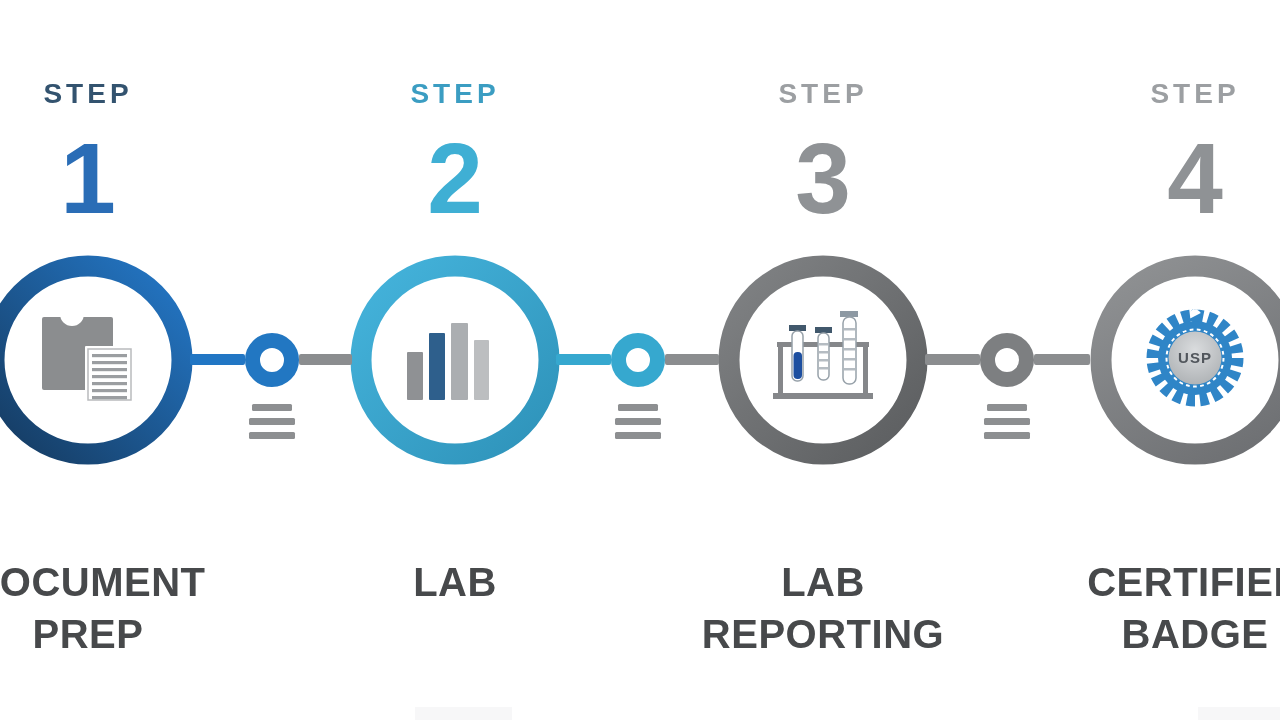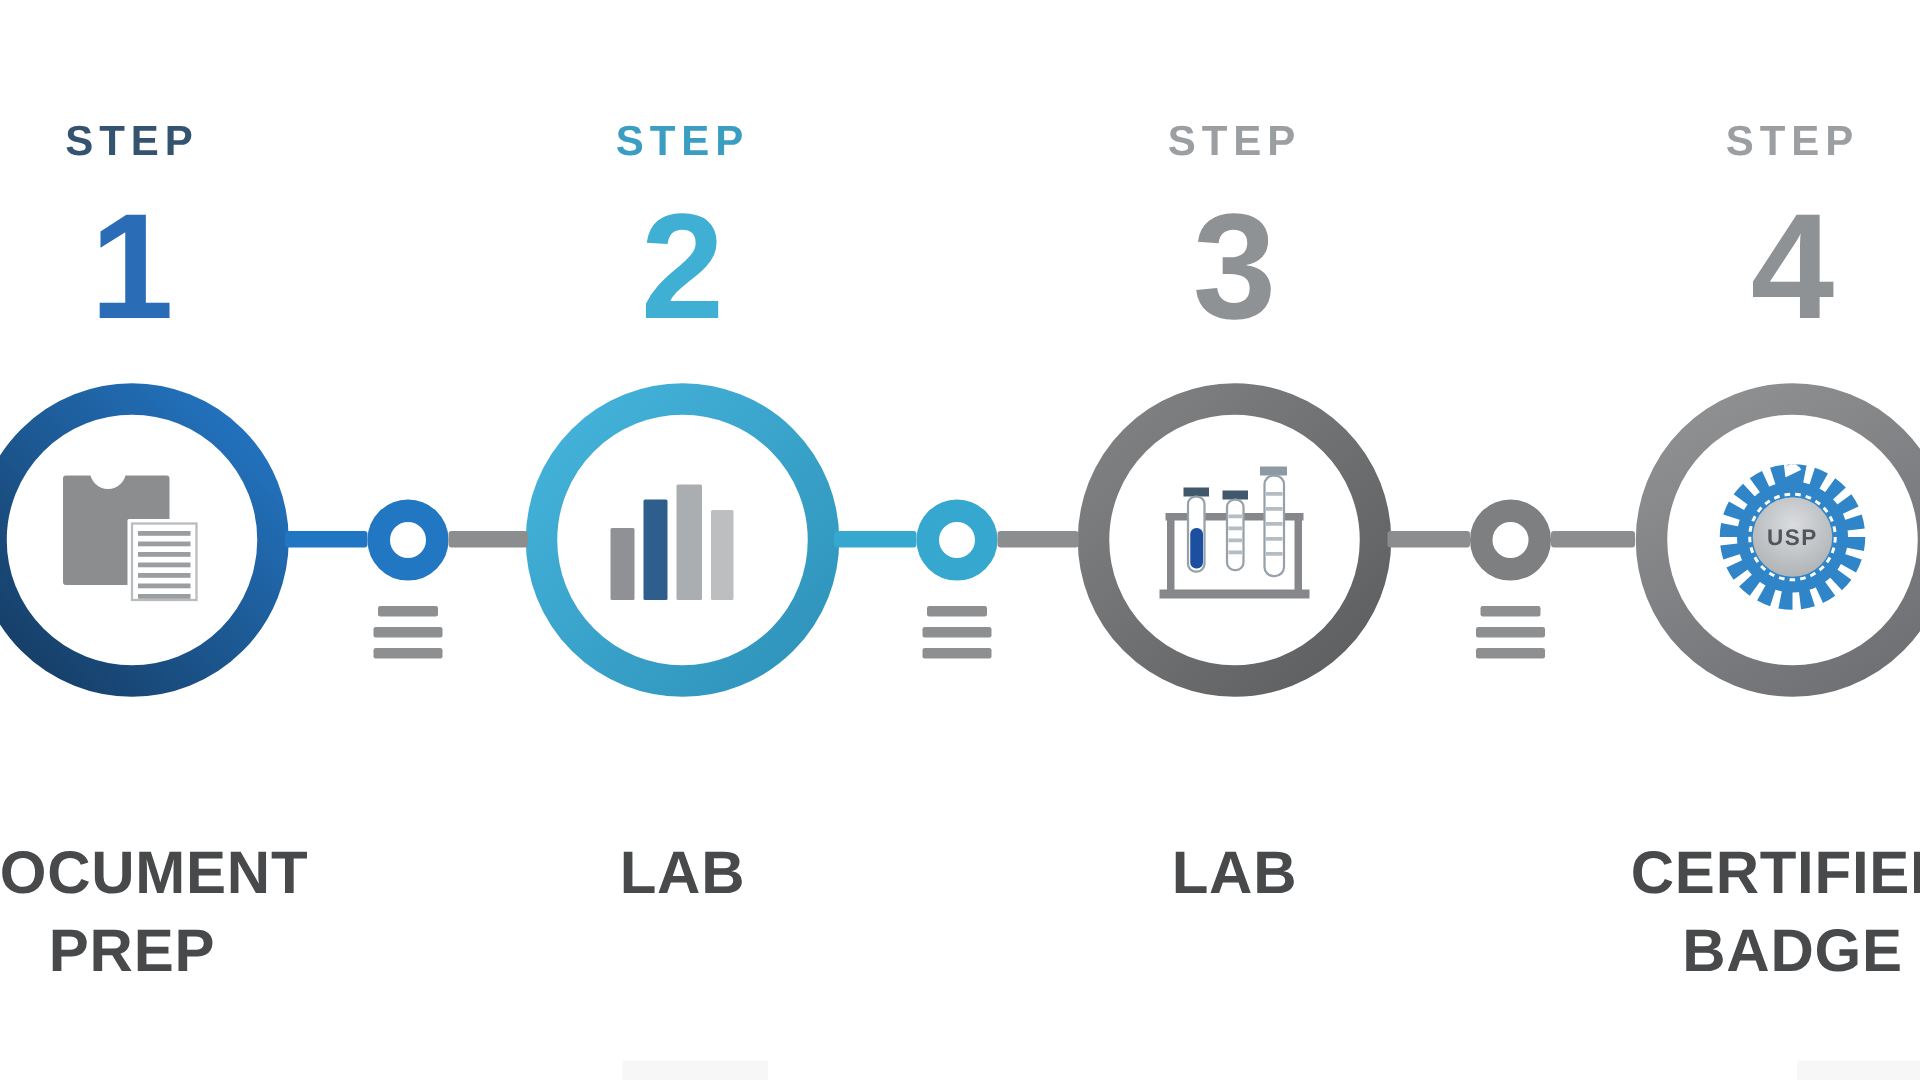--- a/index.html
+++ b/index.html
@@ -143,20 +143,21 @@
             <rect x="131" y="88" width="11" height="2.5"></rect>
             <rect x="131" y="98" width="11" height="2.5"></rect>
             <rect x="131" y="108" width="11" height="2.5"></rect>
             <rect x="131" y="118" width="11" height="2.5"></rect>
           </g>
         </g>
       </svg>
     </div>
     <div class="step-title" style="color: rgb(71, 73, 75);">
       <div>LAB</div>
+      <div>REPORTING</div>
     </div>
   </div>
 
   <div class="step-col col-4">
     <div class="step-word" style="color: rgb(156, 159, 162);">STEP</div>
     <div class="step-num" style="color: rgb(143, 146, 149);">4</div>
     <div class="circle-wrap">
       <svg width="220" height="220" viewBox="0 0 220 220">
         <defs>
           <linearGradient id="g4" x1="0.2" y1="0" x2="0.8" y2="1">

